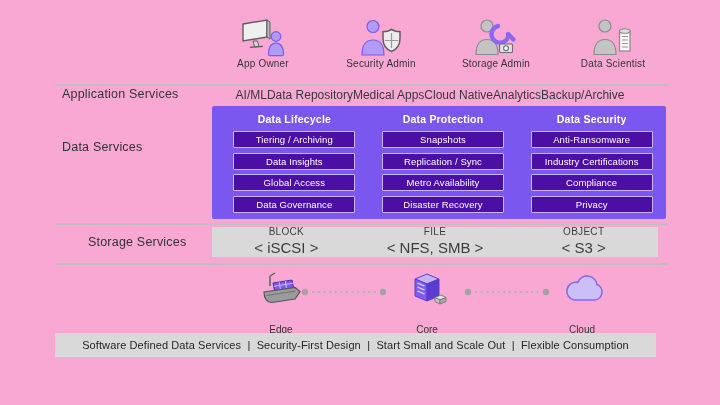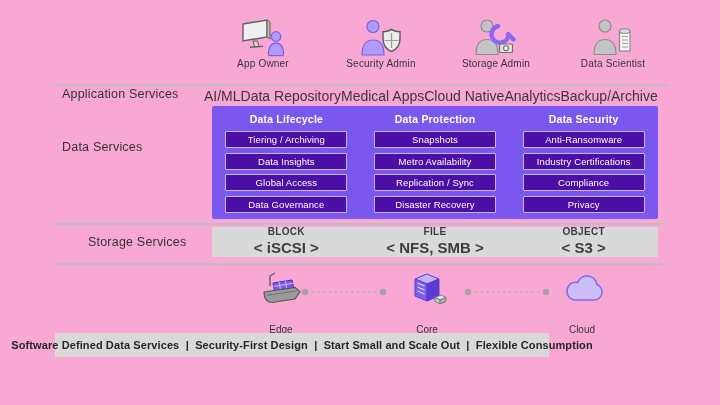--- a/index.html
+++ b/index.html
@@ -11,48 +11,48 @@
   .persona{position:absolute;top:17px;transform:translateX(-50%);text-align:center;width:110px;}
   .persona svg{display:block;margin:0 auto;}
   .persona-label{font-size:10px;color:#353535;margin-top:1px;letter-spacing:.2px;}
   
   .rule{position:absolute;left:55px;width:613px;height:1.5px;background:#bfbfbf;}
   .rule-1{top:84px;} .rule-2{top:223px;} .rule-3{top:263px;}
   
   .row-label{position:absolute;left:62px;font-size:12.5px;color:#333;letter-spacing:.2px;}
   .lbl-app{top:87px;} .lbl-data{top:140px;} .lbl-storage{top:235px;margin-left:26px;}
   
-  .app-items{position:absolute;left:204px;top:88px;width:452px;display:flex;justify-content:space-between;font-size:14px;color:#383838;}
+  .app-items{position:absolute;left:204px;top:88px;width:452px;display:flex;justify-content:center;font-size:12px;color:#383838;}
   .app-item{white-space:nowrap;}
   
-  .ds-panel{position:absolute;left:212px;top:106px;width:446px;height:113px;background:#7a58f0;border-radius:2px;display:flex;}
+  .ds-panel{position:absolute;left:212px;top:106px;width:446px;height:113px;background:#7a58f0;border-radius:2px;display:flex;padding-left:8px;}
   .ds-col{flex:1;display:flex;flex-direction:column;align-items:center;}
   .ds-col-title{margin-top:7px;font-size:10.5px;font-weight:bold;color:#fff;letter-spacing:.2px;}
   .ds-pills{margin-top:6px;display:flex;flex-direction:column;}
   .ds-pill{
     width:120px;height:15px;margin-bottom:4.5px;background:#4b0fa6;border:1px solid #c7b7f4;
     border-radius:1px;color:#fff;font-size:9.5px;display:flex;align-items:center;justify-content:center;
     white-space:nowrap;letter-spacing:.1px;
   }
   
   .ss-panel{position:absolute;left:212px;top:227px;width:446px;height:30px;background:#d9d9d9;display:flex;}
-  .ss-col{flex:1;display:flex;flex-direction:column;align-items:center;justify-content:center;line-height:1.25;font-weight:bold;}
+  .ss-col{flex:1;display:flex;flex-direction:column;align-items:center;justify-content:center;line-height:1.25;}
   .ss-type{font-size:10px;color:#3d3d3d;letter-spacing:.3px;}
   .ss-proto{font-size:15px;color:#3d3d3d;}
   
   .infra-node{position:absolute;top:270px;transform:translateX(-50%);text-align:center;width:90px;}
   .infra-node svg{display:block;margin:0 auto;}
   .infra-label{font-size:10px;color:#353535;margin-top:18px;}
   .connector{position:absolute;top:286px;}
   .conn-1{left:300px;} .conn-2{left:463px;}
   
   .footer-bar{
-    position:absolute;left:55px;top:333px;width:494px;height:24px;background:#d9d9d9;
+    position:absolute;left:55px;top:333px;width:601px;height:24px;background:#d9d9d9;
     display:flex;align-items:center;justify-content:center;
-    font-size:11px;font-weight:bold;color:#262626;white-space:pre;letter-spacing:.1px;
+    font-size:11px;font-weight:normal;color:#262626;white-space:pre;letter-spacing:.1px;
   }
 </style>
 </head>
 <body>
 
 <div class="canvas">
 
   <div class="persona" style="left:263px">
     <svg width="46" height="40" viewBox="0 0 46 40">
       <polygon points="3,7 27,3 27,20 3,24" fill="#efefef" stroke="#5f5f5f" stroke-width="1.4"></polygon>
@@ -120,22 +120,22 @@
         <div class="ds-pill">Tiering / Archiving</div>
         <div class="ds-pill">Data Insights</div>
         <div class="ds-pill">Global Access</div>
         <div class="ds-pill">Data Governance</div>
       </div>
     </div>
     <div class="ds-col">
       <div class="ds-col-title">Data Protection</div>
       <div class="ds-pills">
         <div class="ds-pill">Snapshots</div>
+        <div class="ds-pill">Replication / Sync</div>
         <div class="ds-pill">Metro Availability</div>
-        <div class="ds-pill">Replication / Sync</div>
         <div class="ds-pill">Disaster Recovery</div>
       </div>
     </div>
     <div class="ds-col">
       <div class="ds-col-title">Data Security</div>
       <div class="ds-pills">
         <div class="ds-pill">Anti-Ransomware</div>
         <div class="ds-pill">Industry Certifications</div>
         <div class="ds-pill">Compliance</div>
         <div class="ds-pill">Privacy</div>

